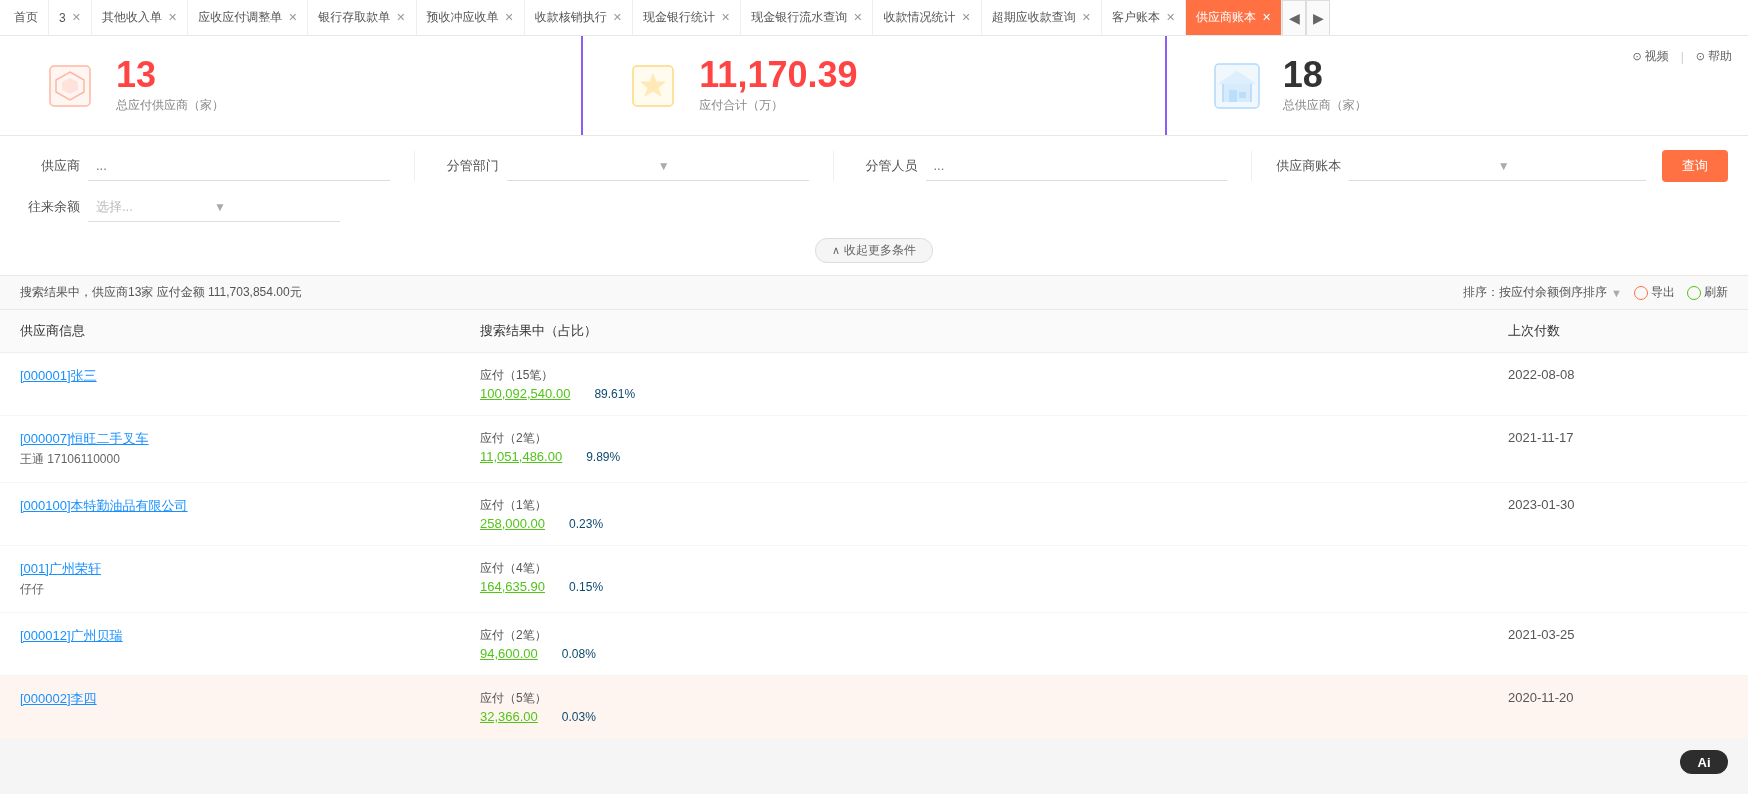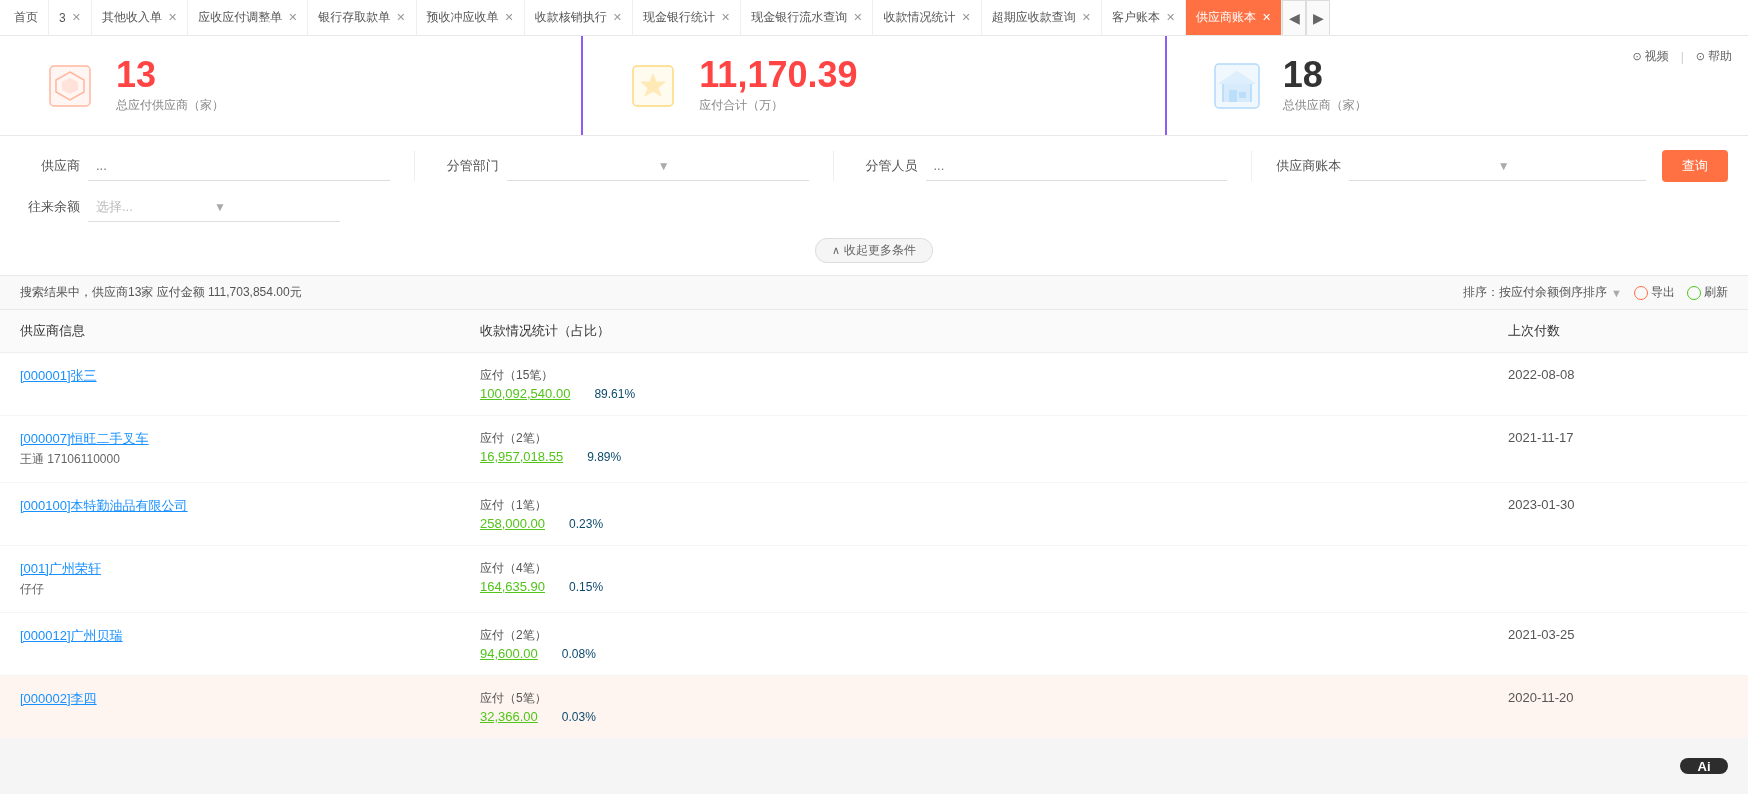--- a/index.html
+++ b/index.html
@@ -302,21 +302,21 @@
       <span class="circle-icon" style="border-color:#52c41a;"></span>
       <span>刷新</span>
     </div>
   </div>
 </div>
 
 <div class="table-container">
 
   <div class="table-header">
     <div class="col-supplier">供应商信息</div>
-    <div class="col-transaction">收款情况统计（占比）</div>
+    <div class="col-transaction">搜索结果中（占比）</div>
     <div class="col-lastpay">上次付数</div>
   </div>
 
   <div class="table-row">
     <div class="col-supplier">
       <a class="supplier-link">[000001]张三</a>
     </div>
     <div class="col-transaction">
       <div class="trans-info">
         <span class="trans-label">应付（15笔）</span>
@@ -333,21 +333,21 @@
 
   <div class="table-row">
     <div class="col-supplier">
       <a class="supplier-link">[000007]恒旺二手叉车</a>
       <div class="supplier-sub">王通  17106110000</div>
     </div>
     <div class="col-transaction">
       <div class="trans-info">
         <span class="trans-label">应付（2笔）</span>
         <div class="trans-row">
-          <span class="trans-amount">16,957,018.55</span>
+          <span class="trans-amount">11,051,486.00</span>
           <span class="trans-percent">9.89%</span>
         </div>
       </div>
     </div>
     <div class="col-lastpay">
       <span class="last-pay">2021-11-17</span>
     </div>
   </div>
 
   <div class="table-row">
@@ -417,15 +417,15 @@
           <span class="trans-percent">0.03%</span>
         </div>
       </div>
     </div>
     <div class="col-lastpay">
       <span class="last-pay">2020-11-20</span>
     </div>
   </div>
 </div>
 
-<div style="position:fixed; bottom:20px; right:20px; width:48px; height:16px; background:#2d2d2d; border-radius:12px; display:flex; align-items:center; justify-content:center; cursor:pointer; z-index:999;">
+<div style="position:fixed; bottom:20px; right:20px; width:48px; height:24px; background:#2d2d2d; border-radius:12px; display:flex; align-items:center; justify-content:center; cursor:pointer; z-index:999;">
   <span style="color:#fff; font-size:13px; font-weight:bold;">Ai</span>
 </div>
 
 </body></html>

